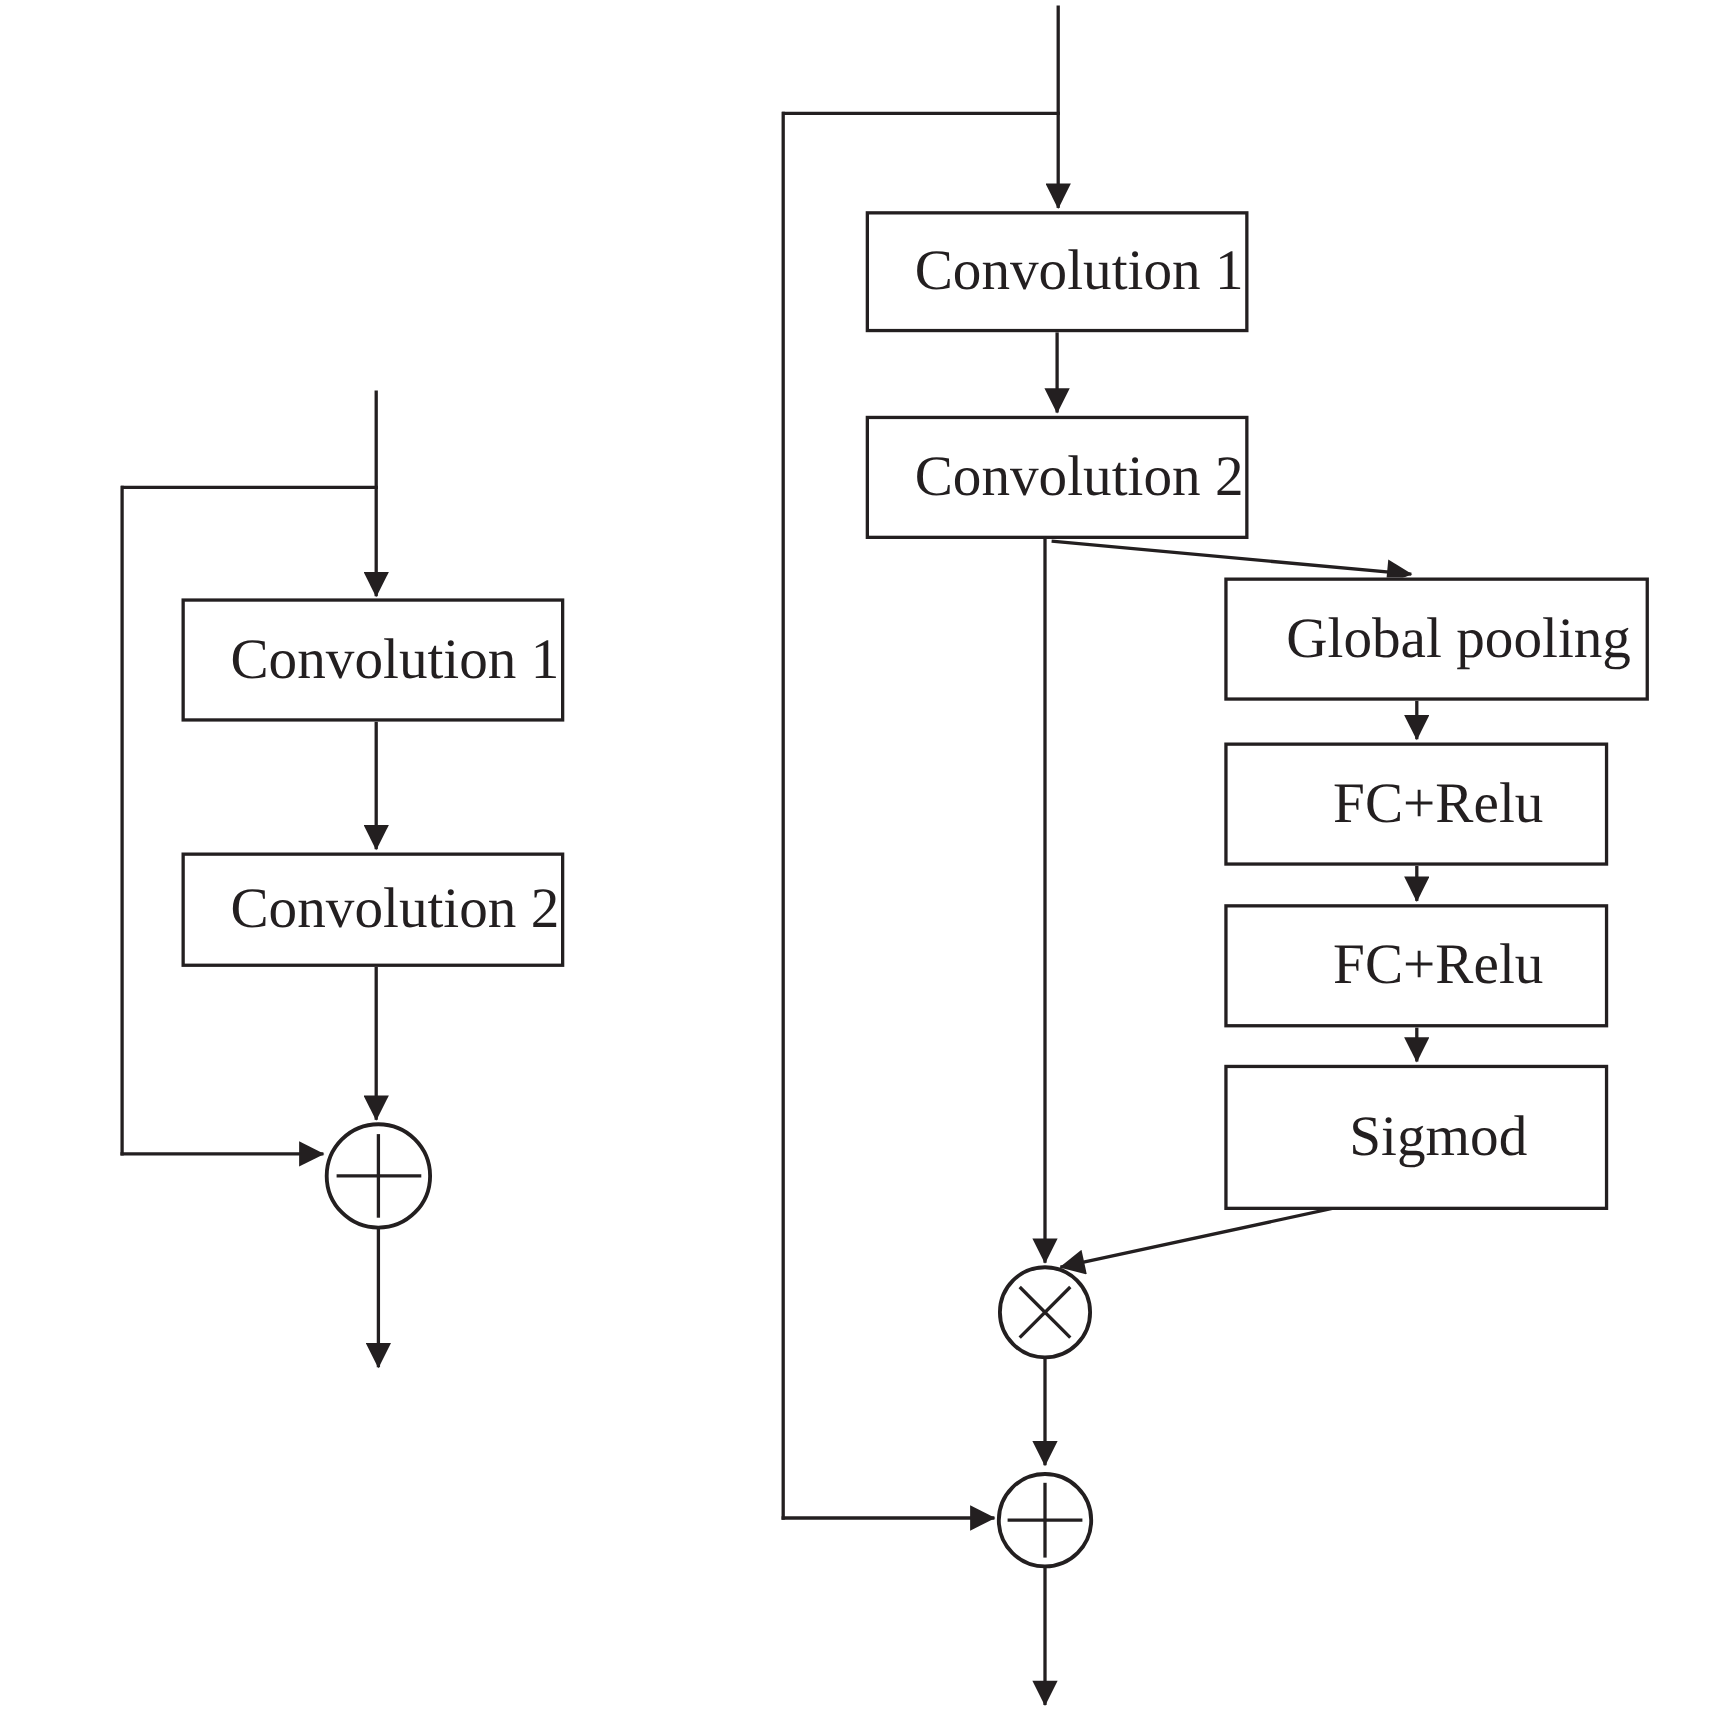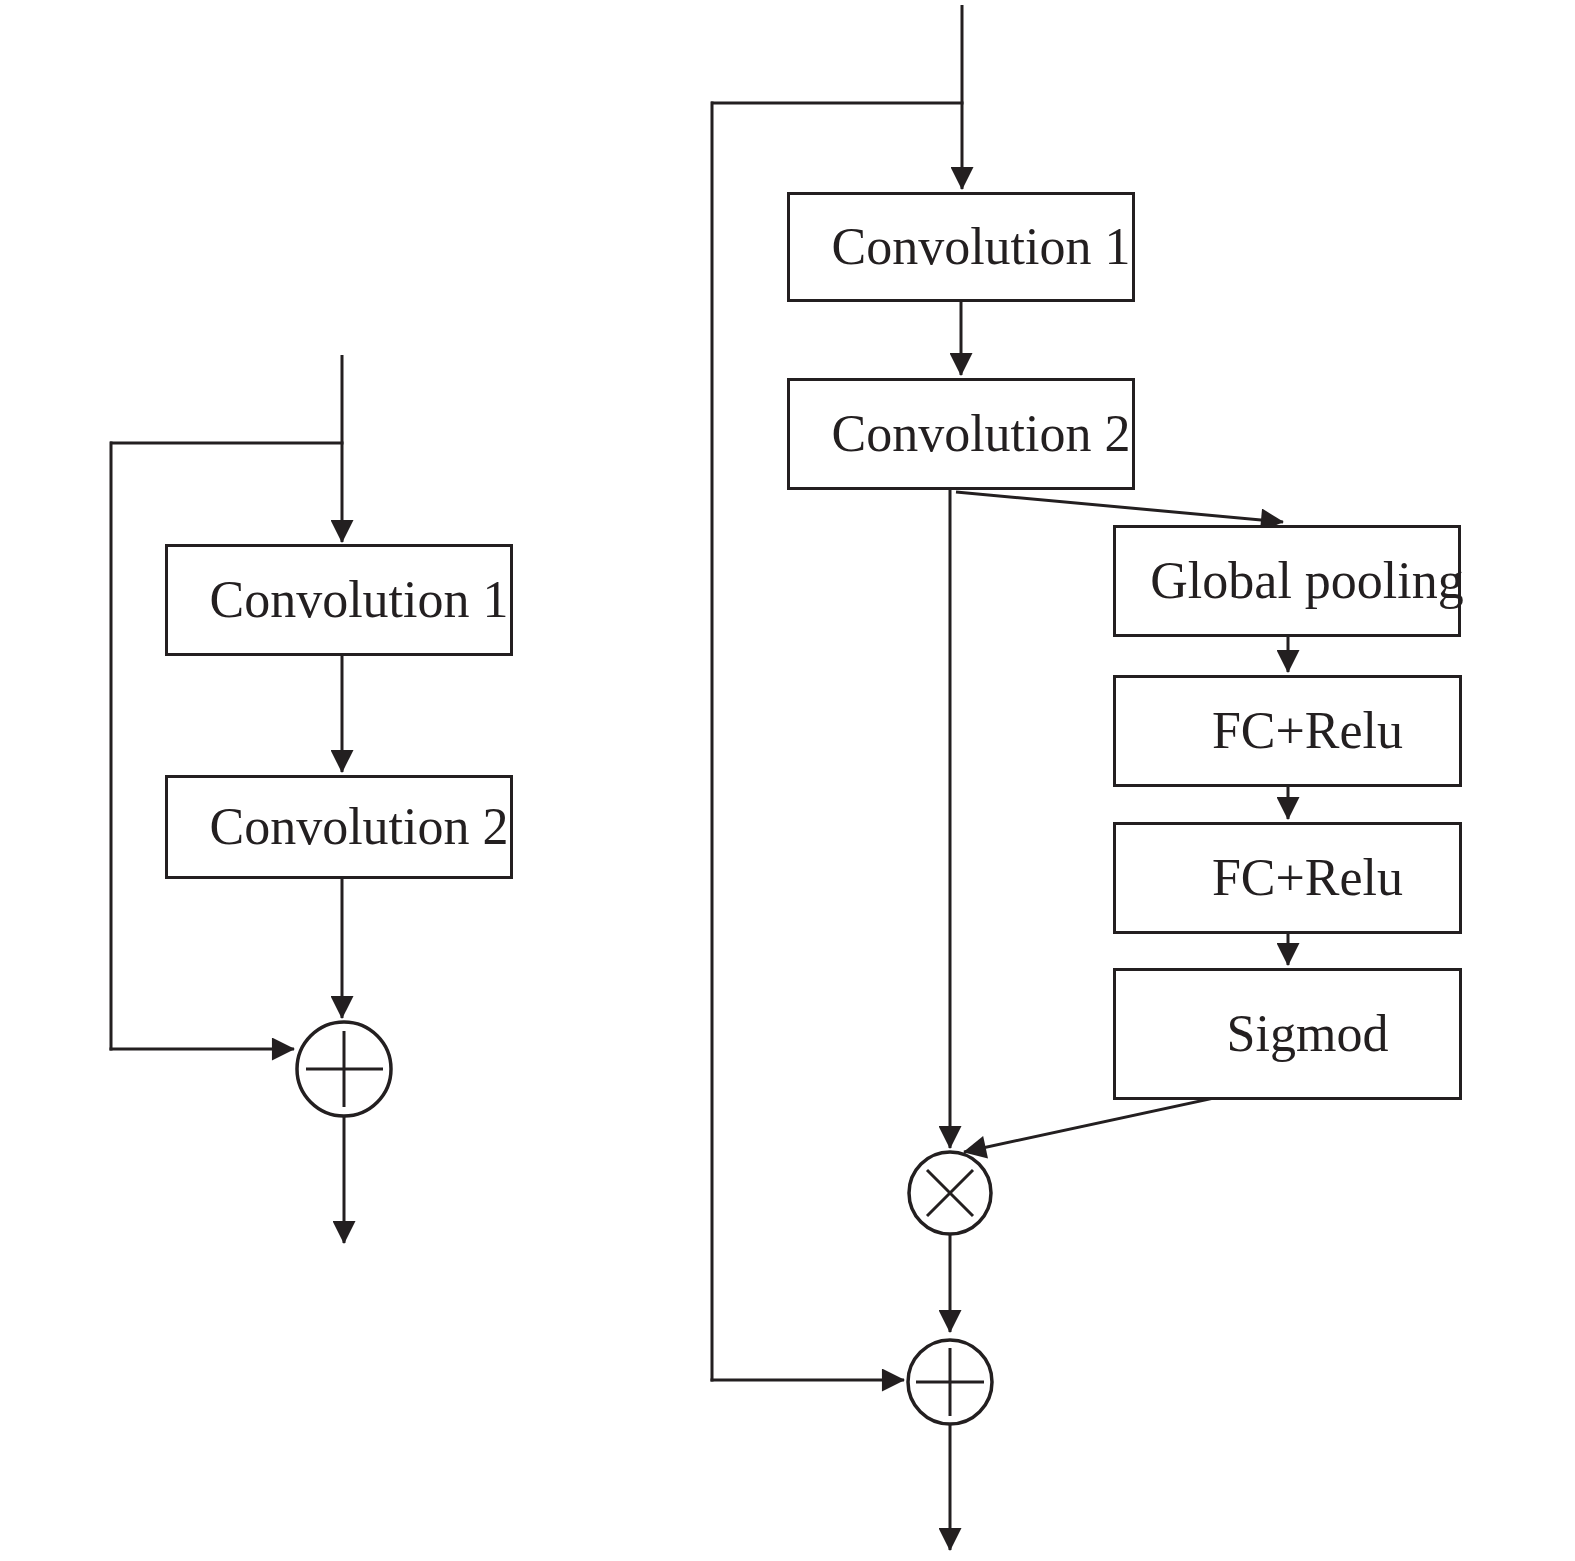--- a/index.html
+++ b/index.html
@@ -35,21 +35,21 @@
     line-height: 1;
     white-space: nowrap;
     padding-left: 40px;
   }
   
   .l-conv1 { left: 165px; top: 544px; width: 348px; height: 112px; }
   .l-conv2 { left: 165px; top: 775px; width: 348px; height: 104px; }
   
   .r-conv1 { left: 787px; top: 192px; width: 348px; height: 110px; }
   .r-conv2 { left: 787px; top: 378px; width: 348px; height: 112px; }
-  .r-gp    { left: 1113px; top: 525px; width: 348px; height: 112px; }
+  .r-gp    { left: 1113px; top: 525px; width: 386px; height: 112px; }
   .r-fc1   { left: 1113px; top: 675px; width: 349px; height: 112px; }
   .r-fc2   { left: 1113px; top: 822px; width: 349px; height: 112px; }
   .r-sig   { left: 1113px; top: 968px; width: 349px; height: 132px; }
 </style>
 </head>
 <body>
 
 <div class="canvas">
 
   <svg class="wires" viewBox="0 0 1575 1561" xmlns="http://www.w3.org/2000/svg">

